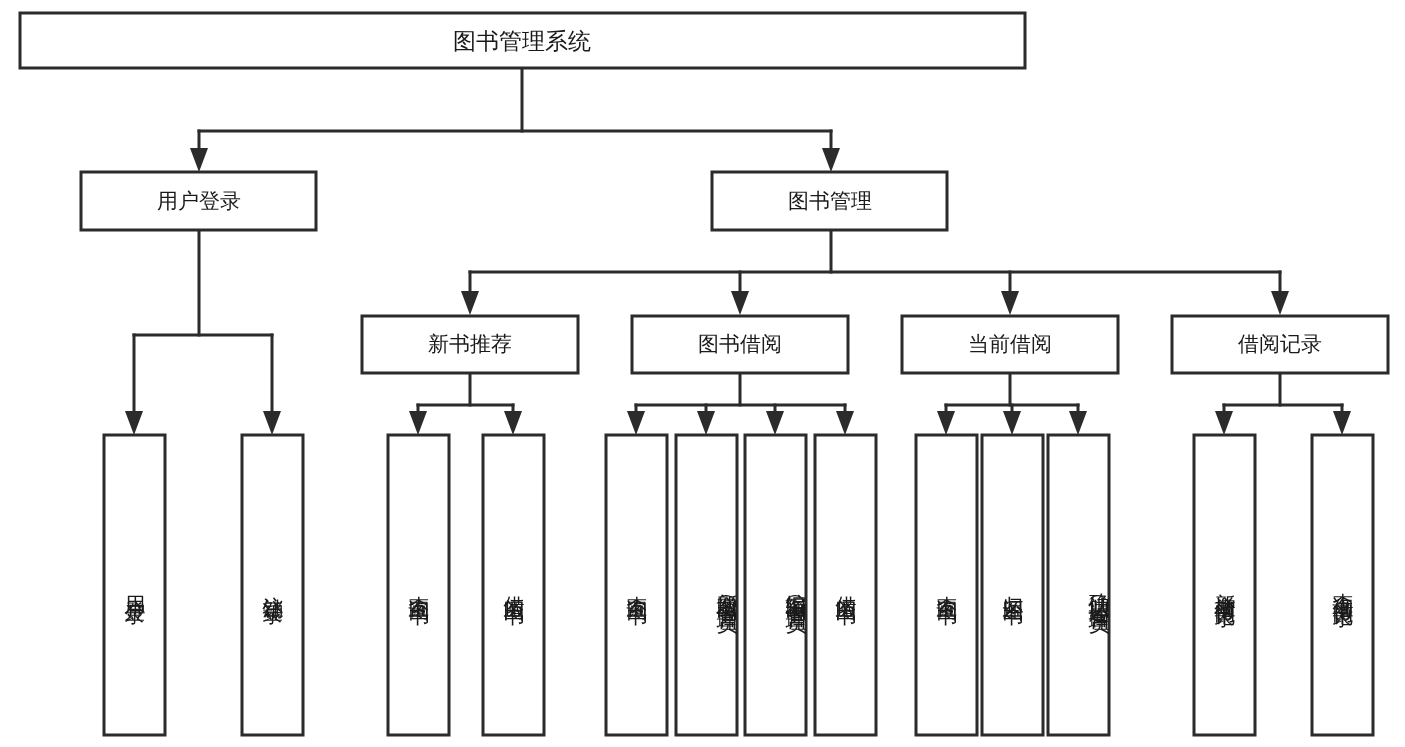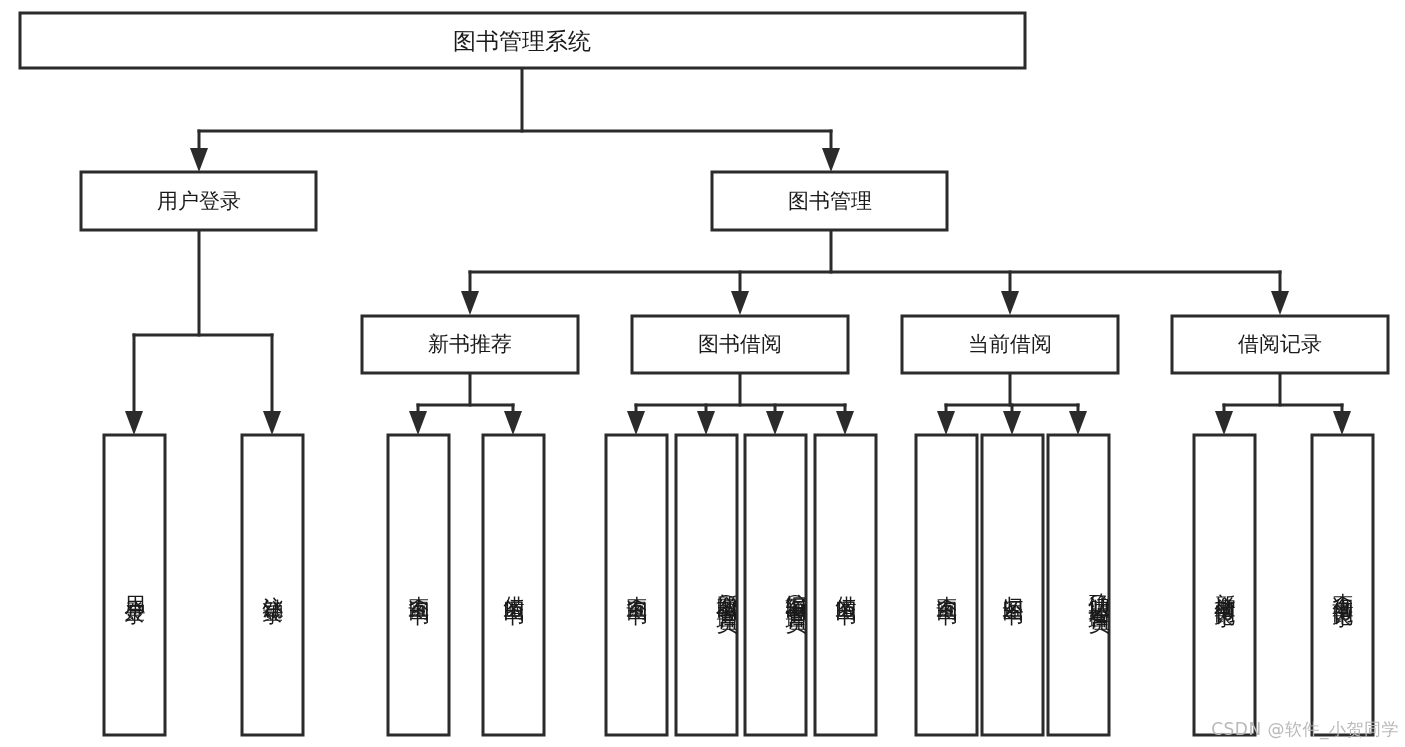--- a/index.html
+++ b/index.html
@@ -206,15 +206,14 @@
   <div class="vlabel" style="left:745px;top:443px;width:61px;height:292px;">编辑图书（管理员）</div>
   <div class="vlabel centered" style="left:815px;top:435px;width:61px;height:300px;">借阅图书</div>
 
   <div class="vlabel centered" style="left:916px;top:435px;width:61px;height:300px;">查询图书</div>
   <div class="vlabel centered" style="left:982px;top:435px;width:61px;height:300px;">归还图书</div>
   <div class="vlabel" style="left:1048px;top:443px;width:61px;height:292px;">确认归还（管理员）</div>
 
   <div class="vlabel centered" style="left:1194px;top:435px;width:61px;height:300px;">新增借阅记录</div>
   <div class="vlabel centered" style="left:1312px;top:435px;width:61px;height:300px;">查询借阅记录</div>
 
-  <div class="watermark">CSDN @软件_小贺同学</div>
 
 </div>
 
 </body></html>

